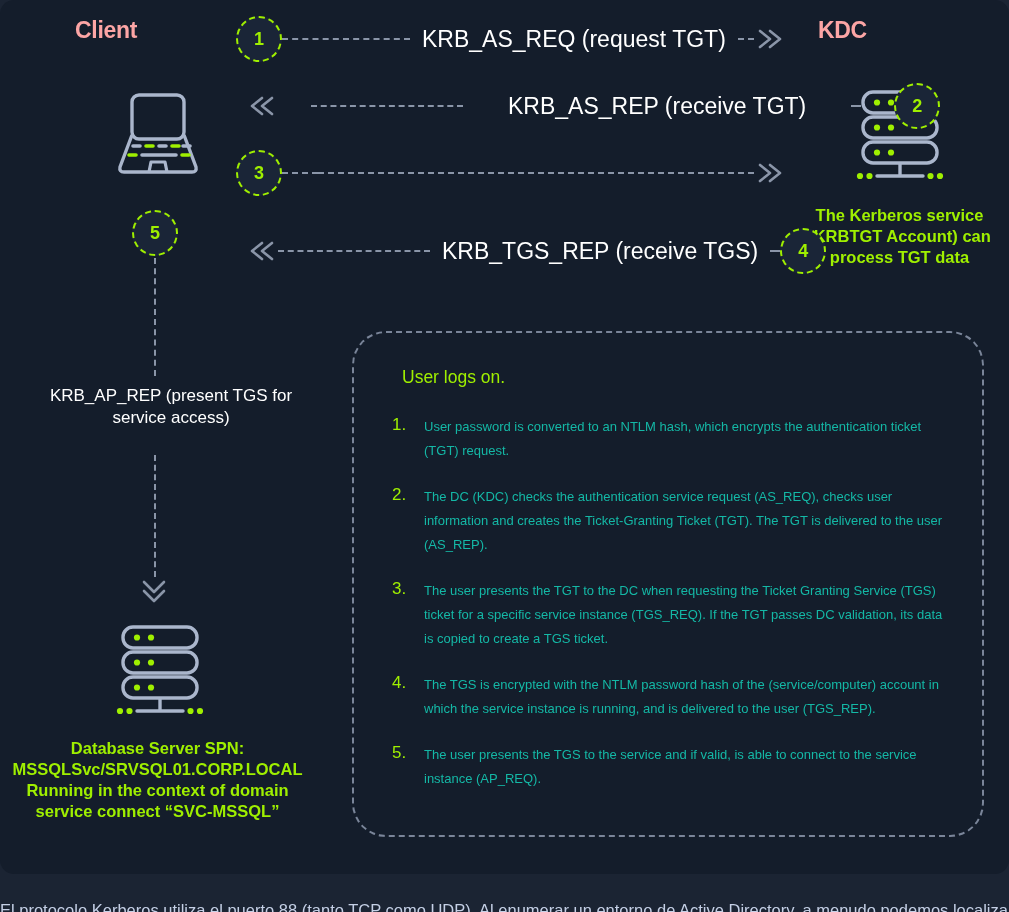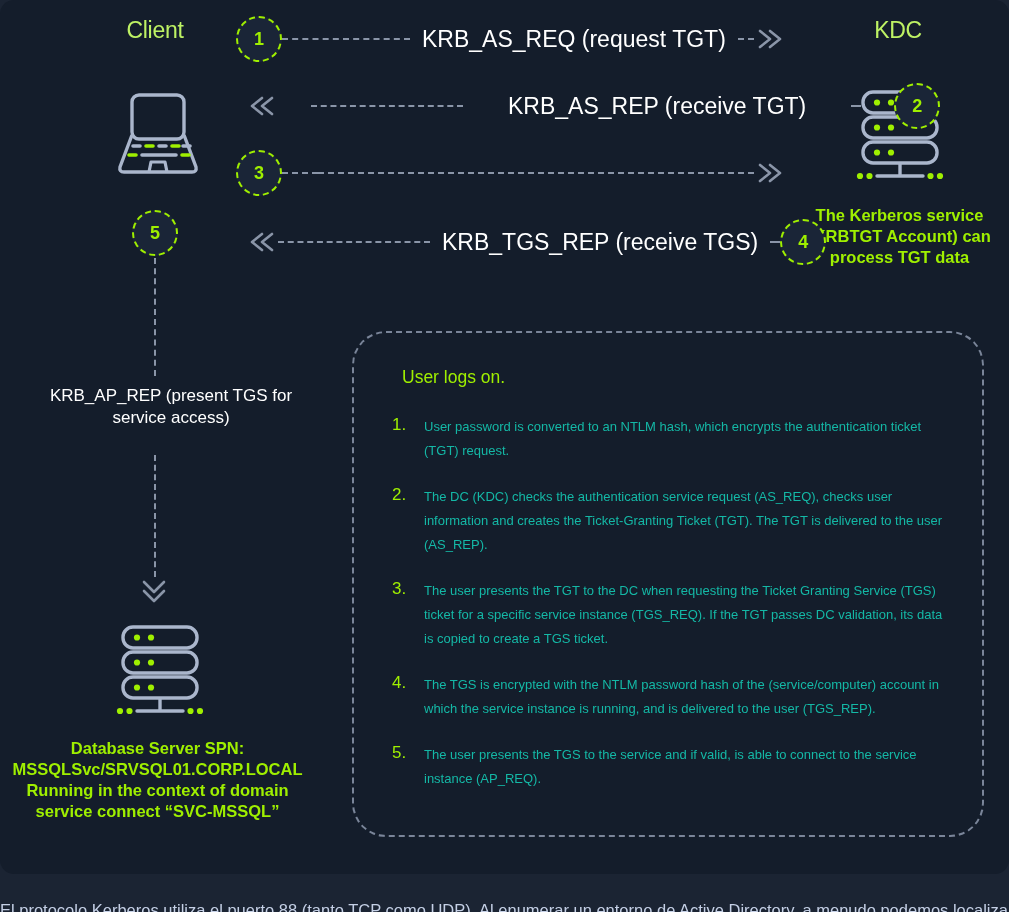--- a/index.html
+++ b/index.html
@@ -24,25 +24,25 @@
     width: 1009px;
     height: 874px;
     background: #141d2b;
     border-radius: 14px;
     overflow: hidden;
   }
 
   
   .col-heading {
     position: absolute;
-    font-weight: normal;
+    font-weight: bold;
     font-size: 23px;
-    color: #bef264;
+    color: #fca5a5;
     letter-spacing: -0.3px;
-    text-align: center;
+    text-align: left;
     white-space: nowrap;
   }
   #client-heading { left: 75px; top: 17px; width: 160px; }
   #kdc-heading    { left: 818px; top: 17px; width: 160px; }
 
   
   .icon-wrap {
     position: absolute;
     display: flex;
     align-items: center;
@@ -67,21 +67,21 @@
   
   .flow-row {
     position: absolute;
     height: 46px;
     display: flex;
     align-items: center;
   }
   #flow-row-1 { left: 236px; top: 16px;  width: 548px; }
   #flow-row-2 { left: 248px; top: 83px;  width: 540px; gap: 33px; }
   #flow-row-3 { left: 236px; top: 150px; width: 548px; }
-  #flow-row-4 { left: 248px; top: 219px; width: 540px; justify-content: space-between; }
+  #flow-row-4 { left: 248px; top: 228px; width: 540px; justify-content: space-between; }
 
   
   .step-circle {
     width: 46px; height: 46px;
     flex: 0 0 46px;
     border-radius: 50%;
     border: 2px dashed #9fef00;
     background: #1a2537;
     color: #9fef00;
     font-weight: bold;

